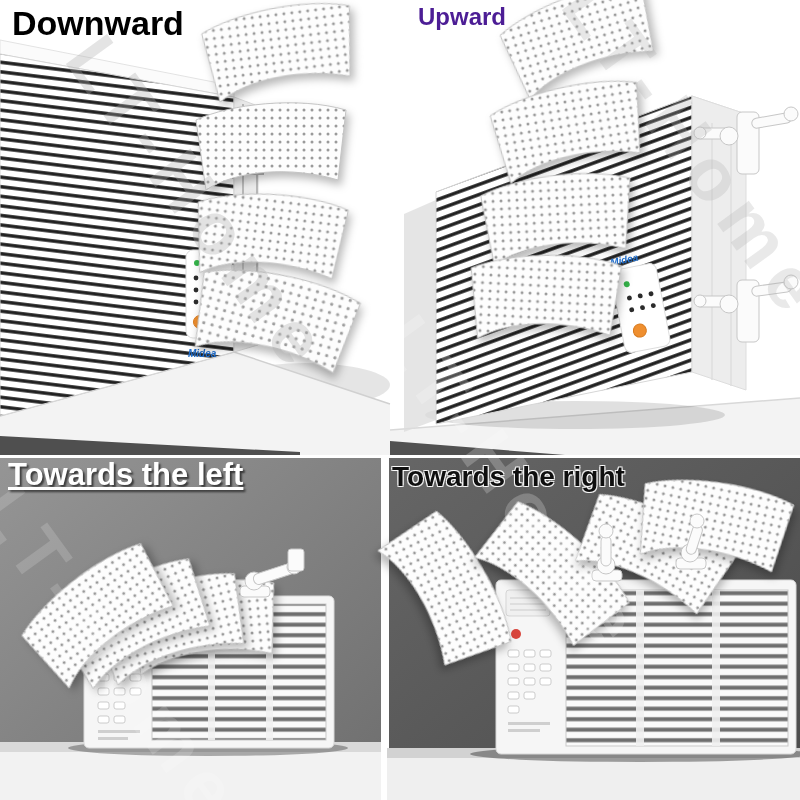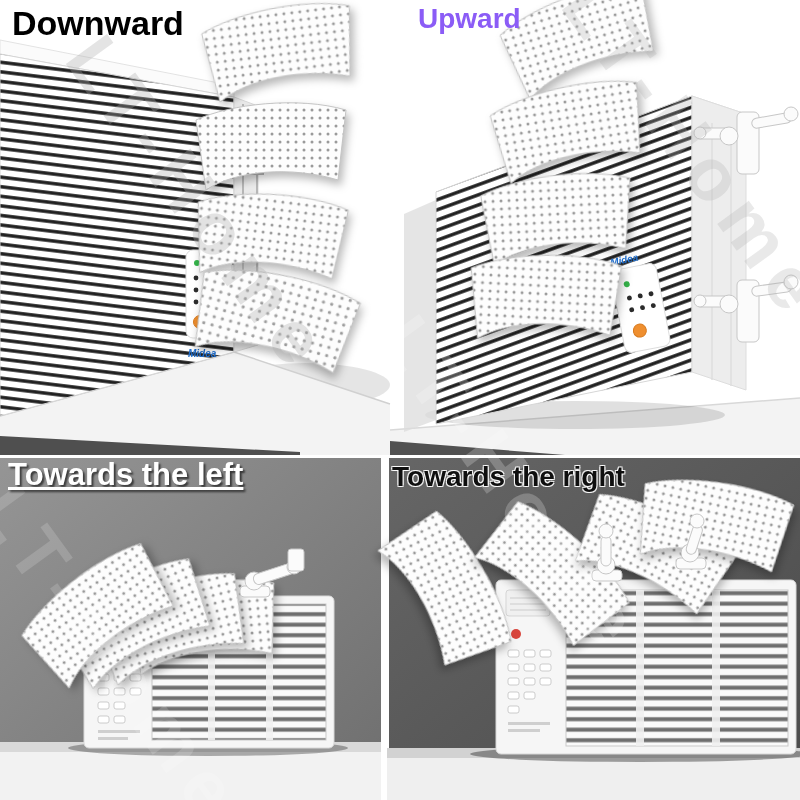--- a/index.html
+++ b/index.html
@@ -3,21 +3,21 @@
 <meta charset="utf-8">
 <style>
   html,body{margin:0;padding:0;background:#ffffff;}
   .stage{
     position:relative;width:800px;height:800px;overflow:hidden;
     background:#ffffff;font-family:"Liberation Sans",sans-serif;
   }
   .stage svg{position:absolute;left:0;top:0;}
   .lbl{position:absolute;font-weight:700;white-space:nowrap;line-height:1.05;pointer-events:none;}
   .lbl-down{left:12px;top:6px;font-size:34px;color:#000;}
-  .lbl-up{left:418px;top:4px;font-size:28px;color:#8b5cf6;}
+  .lbl-up{left:418px;top:4px;font-size:24px;color:#4c1d95;}
   .lbl-left{left:8px;top:459px;font-size:31px;color:#ffffff;text-shadow:2px 2px 2px rgba(0,0,0,.6);text-decoration:underline;}
   .lbl-right{left:392px;top:462px;font-size:28px;color:#0f0f0f;
     text-shadow:1px 1px 0 rgba(255,255,255,.85),-1px -1px 0 rgba(255,255,255,.85),1px -1px 0 rgba(255,255,255,.85),-1px 1px 0 rgba(255,255,255,.85);}
   .wm{position:absolute;font-weight:700;font-size:74px;letter-spacing:12px;
       transform-origin:0 0;transform:rotate(54deg);pointer-events:none;white-space:nowrap;}
   .wm1{left:118px;top:20px;color:rgba(170,170,170,.32);}
   .wm2{left:430px;top:300px;color:rgba(255,255,255,.22);}
   .wm3{left:614px;top:-34px;color:rgba(175,175,175,.28);}
   .wm4{left:30px;top:470px;color:rgba(255,255,255,.16);}
   .vane{fill:url(#dots);stroke:#c4c4c4;stroke-width:1;}

